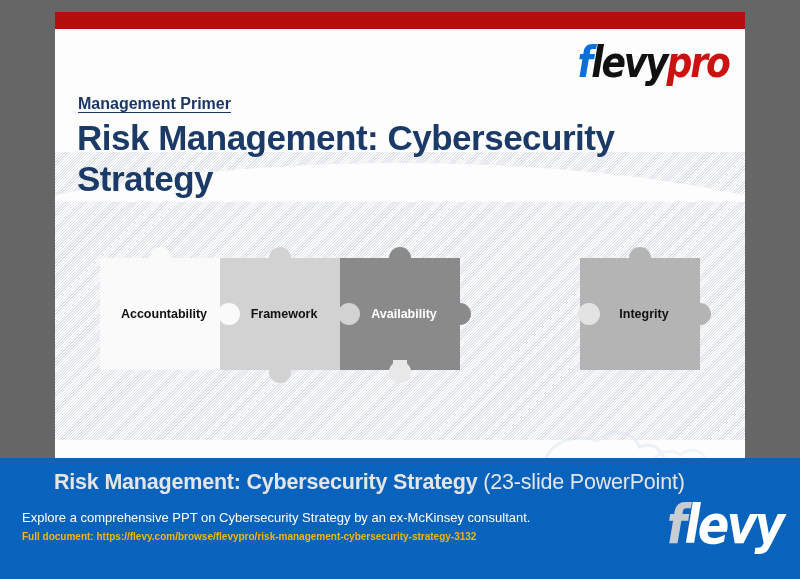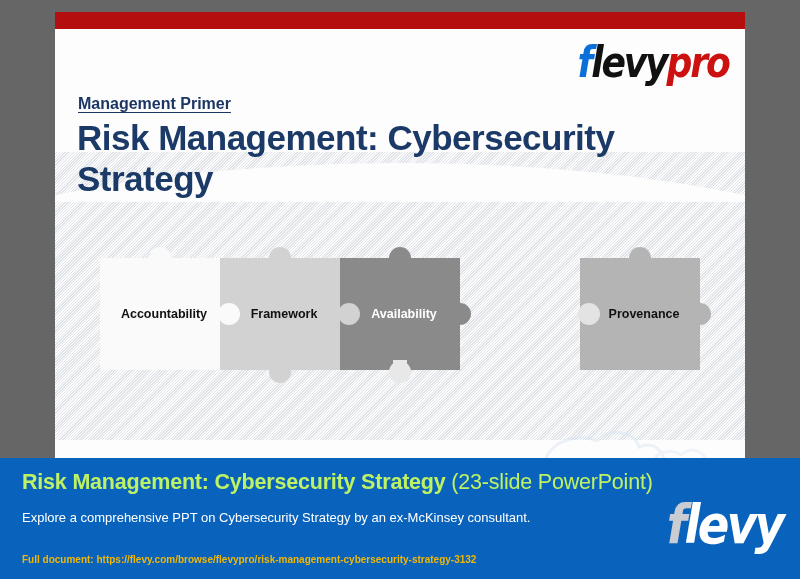--- a/index.html
+++ b/index.html
@@ -195,35 +195,36 @@
     overflow: hidden;
   }
   #banner-inner {
     position: absolute;
     left: 22px;
     top: 12px;
     right: 0;
   }
   #banner-title {
     font-size: 21.5px;
-    color: #bef264;
+    color: #e5e5e5;
     letter-spacing: -0.2px;
     white-space: nowrap;
+    margin-left: 32px;
   }
   #banner-title .bold { font-weight: bold; }
   #banner-title .light { font-weight: normal; }
   .banner-line {
     font-size: 13px;
     color: #ffffff;
     margin-top: 4px;
     line-height: 1.45;
   }
   #banner-sub { margin-top: 14px; }
   #banner-url {
-    margin-top: 26px;
+    margin-top: 3px;
     font-size: 10px;
     color: #f2b705;
     font-weight: bold;
   }
   #flevy-logo {
     position: absolute;
     right: 18px;
     top: 40px;
     font-family: "DejaVu Sans", sans-serif;
     font-weight: bold;
@@ -284,21 +285,21 @@
           <div class="tab-bottom" style="background: rgb(232, 232, 232);"></div>
           <div class="knob right" style="background: rgb(138, 138, 138);"></div>
           <div class="notch-left" style="background: rgb(210, 210, 210);"></div>
           <div class="label">Availability</div>
         </div>
         <div class="piece" style="--pc: #b4b4b4; --tc: #111111; --notch: #f2f3f5; left: 525px;">
           <div class="body"></div>
           <div class="knob top"></div>
           <div class="knob right" style="background: rgb(180, 180, 180);"></div>
           <div class="notch-left" style="background: rgb(227, 227, 227);"></div>
-          <div class="label">Provenance</div>
+          <div class="label">Integrity</div>
         </div>
       </div>
 
   </div>
 
   <div id="banner">
     <div id="banner-inner">
 
       <div id="banner-title"><span class="bold">Risk Management: Cybersecurity Strategy</span><span class="light"> (23-slide PowerPoint)</span></div>
 

